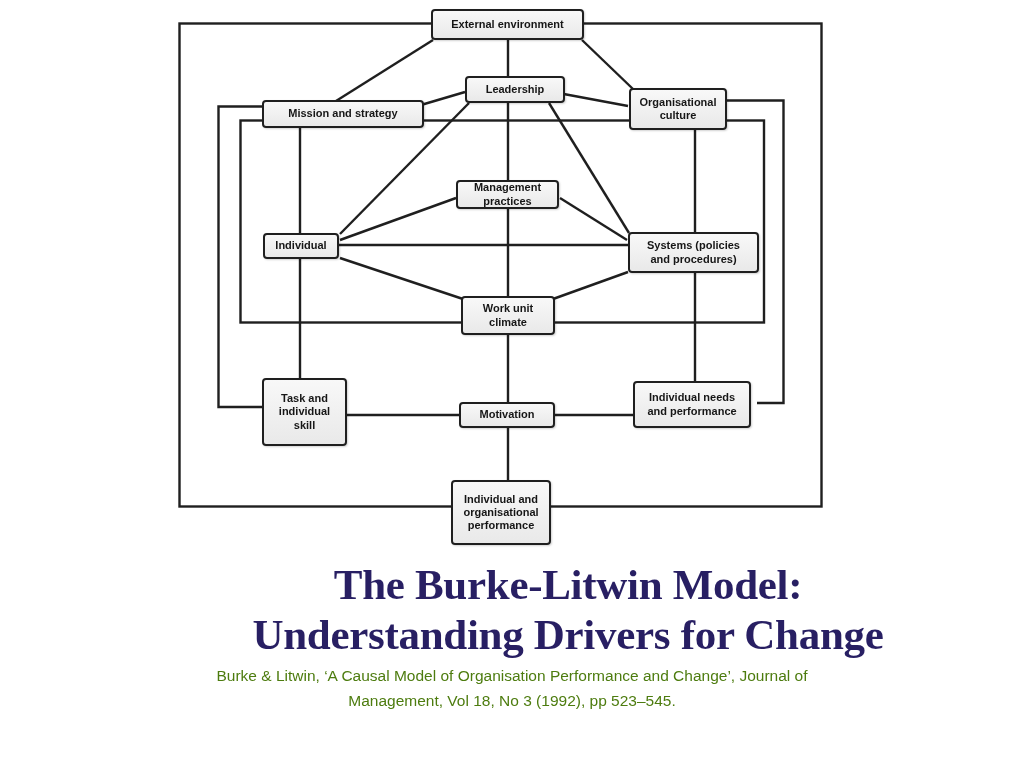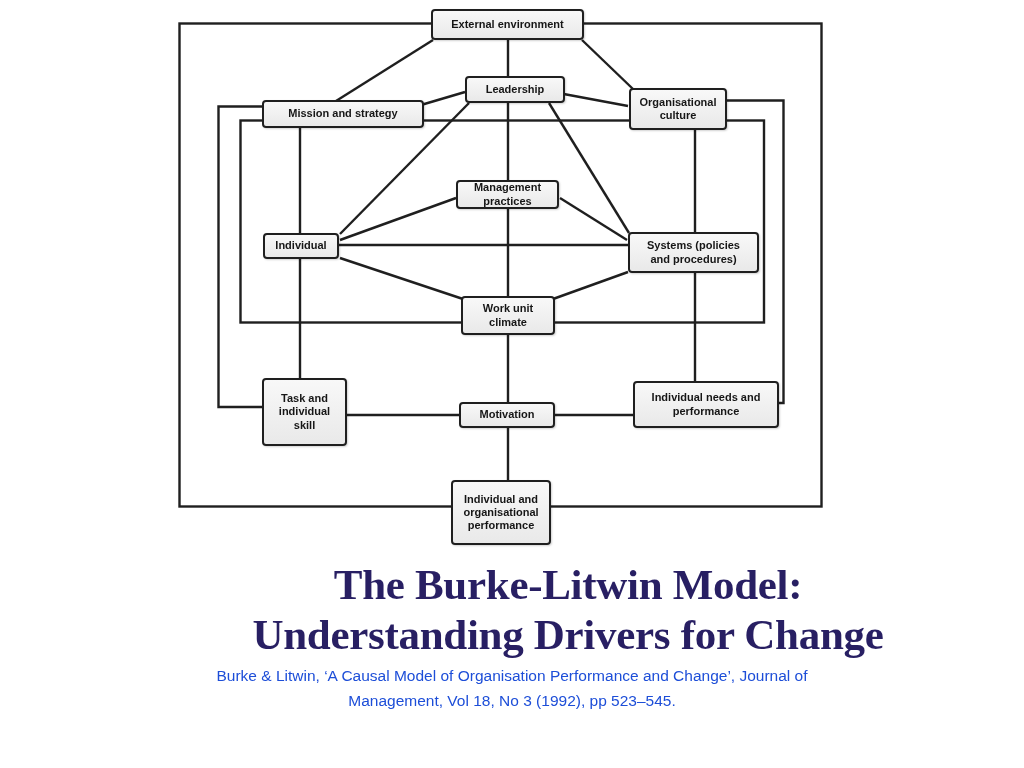--- a/index.html
+++ b/index.html
@@ -22,35 +22,35 @@
   .n-ext     {left:431px;top:9px;  width:153px;height:31px;padding:0 4px;}
   .n-lead    {left:465px;top:76px; width:100px; height:27px;padding:0 4px;}
   .n-mission {left:262px;top:100px;width:162px;height:28px;padding:8px 4px;}
   .n-orgcult {left:629px;top:88px; width:98px; height:42px;padding:8px 2px;}
   .n-mgmt    {left:456px;top:172px;width:103px;height:29px;padding:0 4px;margin-top:8px;}
   .n-struct  {left:263px;top:233px;width:76px; height:26px;padding:0 4px;}
   .n-systems {left:628px;top:232px;width:131px;height:41px;padding:8px 6px;}
   .n-wuc     {left:461px;top:296px;width:94px; height:39px;padding:0 4px;}
   .n-task    {left:262px;top:378px;width:85px; height:68px;padding:0 10px;}
   .n-motiv   {left:459px;top:402px;width:96px; height:26px;padding:0 4px;justify-content:center;}
-  .n-indneed {left:633px;top:381px;width:146px;height:47px;padding:0 6px;}
+  .n-indneed {left:633px;top:381px;width:118px;height:47px;padding:0 6px;}
   .n-indorg  {left:451px;top:480px;width:100px;height:65px;padding:0 8px;}
 
   .title{
     position:absolute;left:0;top:552px;width:1024px;margin:8px;
     text-align:center;z-index:3;
     font-family:"Liberation Serif",serif;font-weight:600;
     font-size:43px;line-height:1.16;letter-spacing:-0.3px;
     color:#281f63;
     padding-left:48px;
   }
   .citation{
     position:absolute;left:0;top:664px;width:1024px;margin:0;
     text-align:center;z-index:3;
-    font-size:15.5px;line-height:1.6;color:#1d4ed8;
+    font-size:15.5px;line-height:1.6;color:#4d7c0f;
   }
 </style>
 </head>
 <body>
 
 <div class="slide">
 
   <div class="diagram">
 
     <svg width="1024" height="560" viewBox="0 0 1024 560" fill="none" stroke="#1f1f1f" stroke-width="2.4">

